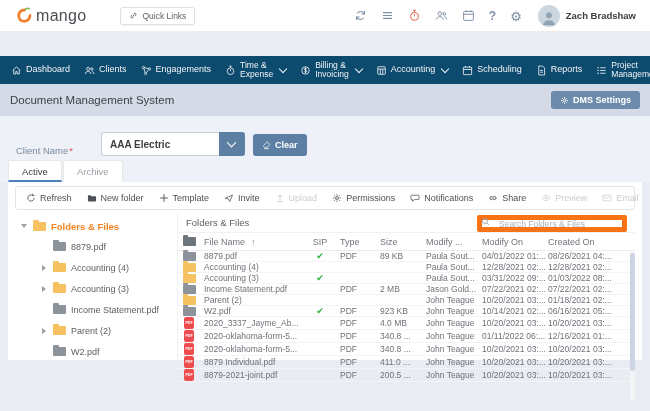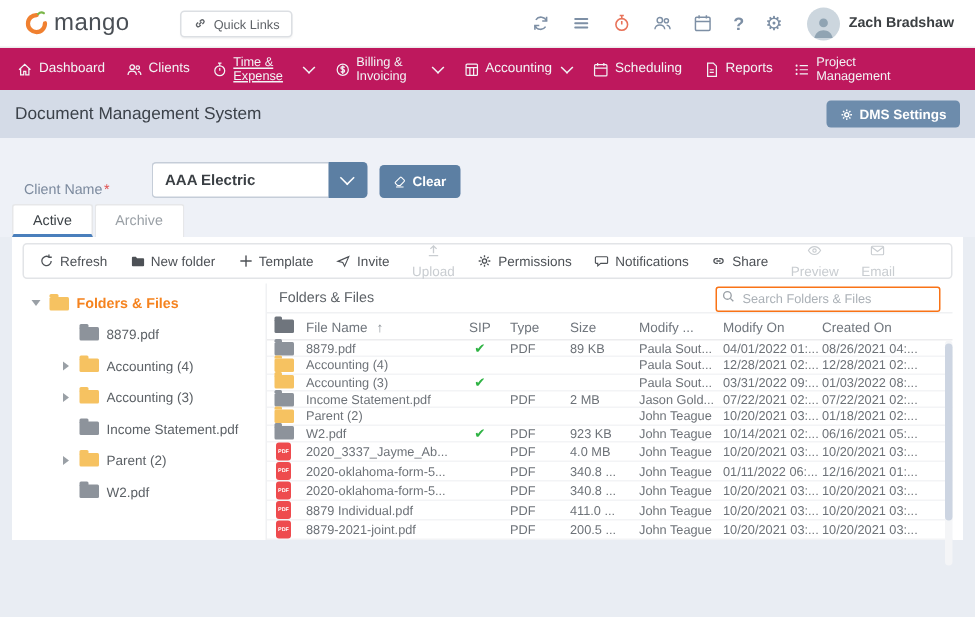--- a/index.html
+++ b/index.html
@@ -19,27 +19,27 @@
   .tico-btn svg { width:13px; height:13px; }
   .tico-btn.orange { color:#E8735A; }
   .help-q { font-size:12px; font-weight:700; color:#7D8FA5; cursor:pointer; }
   .gear-glyph::before { content:"\2699"; font-size:13px; color:#7D8FA5; }
   .userbox { display:flex; align-items:center; gap:6px; margin-left:2px; cursor:pointer; }
   .avatar { width:22px; height:22px; border-radius:50%; background:#CCD6DE; overflow:hidden; display:flex; align-items:flex-end; justify-content:center; }
   .avatar svg { width:18px; height:18px; }
   .username { font-size:9.5px; font-weight:700; color:#3c4043; }
 
   
-  .navbar { height:28px; background:#be185d; display:flex; align-items:stretch; padding:0 4px; flex:0 0 auto; }
+  .navbar { height:28px; background:#0c4a6e; display:flex; align-items:stretch; padding:0 4px; flex:0 0 auto;margin-top:24px; }
   .nav-item { display:flex; align-items:center; gap:4px; padding:0 7px; color:#F2F4F6; cursor:pointer; }
   .nav-item .nicon { display:flex; }
   .nav-item svg { width:11px; height:11px; }
   .nlabel { font-size:9px; line-height:1.05; white-space:nowrap; }
   .nlabel.wrap { white-space:normal; font-size:8.5px; }
-  .w46 { max-width:40px;text-decoration:underline; } .w52 { max-width:44px; } .w62 { max-width:58px; }
+  .w46 { max-width:40px; } .w52 { max-width:44px; } .w62 { max-width:58px; }
   .ndrop { width:6px; height:6px; border-right:1.4px solid currentColor; border-bottom:1.4px solid currentColor; transform:rotate(45deg); margin-top:-3px; margin-left:3px; flex:0 0 auto; }
 
   
   .titlebar { height:26px; background:#D4DBE7; display:flex; align-items:center; padding:16px 10px; flex:0 0 auto; }
   .page-title { font-size:11.5px; color:#3C424A; }
   .dms-btn { margin-left:auto; background:#6D8CAC; color:#fff; border:none; border-radius:3px; font-size:9px; font-weight:700; padding:4px 9px; display:flex; align-items:center; gap:4px; cursor:pointer; font-family:inherit; }
   .dms-btn svg { width:9px; height:9px; }
 
   
   .clientbar { height:40px; background:#EEF1F7; display:flex; align-items:flex-end; padding:0 16px; flex:0 0 auto; gap:8px; }
@@ -56,21 +56,21 @@
   .tabrow { height:26px; background:#EEF1F7; display:flex; align-items:flex-end; padding-left:8px; gap:1px; flex:0 0 auto; }
   .tab { background:#fff; border:1px solid #E6E7E9; border-bottom:none; border-radius:2px 2px 0 0; padding:5px 13px 5px; font-size:9.5px; color:#9AA0A6; cursor:pointer; }
   .tab.active { color:#3C4247; border-bottom:2px solid #4A7FBC; padding-bottom:3px; }
 
   
   .content { flex:1; background:#fff; margin:0 8px; padding:4px 7px 0 7px; display:flex; flex-direction:column; min-height:0; }
 
   .toolbar { border:1px solid #E2E4E7; border-radius:3px; height:24px; display:flex; align-items:center; padding:0 10px; gap:15px; flex:0 0 auto; }
   .tb-btn { display:flex; align-items:center; gap:4px; font-size:9px; color:#4D5156; background:none; border:none; cursor:pointer; font-family:inherit; white-space:nowrap; }
   .tb-btn svg { width:10px; height:10px; }
-  .tb-btn.disabled { color:#C9CDD1; cursor:default;flex-direction:column; }
+  .tb-btn.disabled { color:#C9CDD1; cursor:default; }
 
   .panels { display:flex; flex:1; min-height:0; margin-top:3px; }
 
   
   .tree { width:162px; flex:0 0 auto; padding:3px 0 0 4px; }
   .tree-root { display:flex; align-items:center; gap:5px; height:20px; color:#F5831F; font-weight:700; font-size:9.5px; cursor:pointer; }
   .tree-item { display:flex; align-items:center; gap:5px; height:21px; padding-left:20px; font-size:9px; color:#5C6166; cursor:pointer; }
   .tchev { width:9px; height:9px; display:flex; align-items:center; justify-content:center; flex:0 0 auto; }
   .tchev[data-chev="right"]::before { content:""; border-left:4px solid #9AA0A6; border-top:3.5px solid transparent; border-bottom:3.5px solid transparent; }
   .tchev[data-chev="down"]::before { content:""; border-top:4px solid #9AA0A6; border-left:3.5px solid transparent; border-right:3.5px solid transparent; }
@@ -85,21 +85,21 @@
   [data-icon="folder-dark"]   { background:#6F757D; }
   .fico[data-icon="pdf"] { width:10px; height:12px; border-radius:2px; background:#EE4B4E; }
   .fico[data-icon="pdf"]::after { content:"PDF"; position:absolute; inset:0; display:flex; align-items:center; justify-content:center; color:#fff; font-size:5px; font-weight:700; transform:scale(.72); }
 
   
   .grid { flex:1; min-width:0; display:flex; flex-direction:column; min-height:0; position:relative; border-left:1px solid #F0F1F3; }
   .grid-title { height:20px; display:flex; align-items:center; justify-content:space-between; padding:0 8px; border-bottom:1px solid #F0F1F3; flex:0 0 auto; }
   .gt-label { font-size:9.5px; color:#5C6166; }
   .search-wrap { position:relative; }
   .search-wrap svg { position:absolute; left:4px; top:4px; width:9px; height:9px; color:#9aa0a6; }
-  .search-input { width:150px; height:17px; border:1px solid #f97316; border-radius:2px; font-size:8.5px; padding:0 4px 0 17px; color:#555; outline:none; font-family:inherit; }
+  .search-input { width:150px; height:17px; border:5px solid #f97316; border-radius:2px; font-size:8.5px; padding:0 4px 0 17px; color:#555; outline:none; font-family:inherit; }
   .search-input::placeholder { color:#AAB0B6; }
 
   .grow { display:grid; grid-template-columns:26px 100px 36px 40px 46px 56px 66px 1fr; align-items:center; }
   .ghead { height:18px; border-bottom:1px solid #ECECEE; font-size:9px; color:#70767D; flex:0 0 auto; }
   .trow { height:17px; border-bottom:1px solid #F3F4F6; font-size:8.5px; color:#6D7278; cursor:pointer; }
   .cell { overflow:hidden; white-space:nowrap; padding-right:4px; }
   .c-icon { display:flex; justify-content:center; overflow:visible; }
   .c-name { display:flex; align-items:center; gap:6px; }
   .c-sip { text-align:center; }
   .sort { color:#8a9096; font-size:9px; }
@@ -189,20 +189,31 @@
             <path d="M2 13c0-2.2 1.8-3.6 4-3.6s4 1.4 4 3.6"></path>
             <circle cx="11.4" cy="6" r="1.7"></circle>
             <path d="M11.6 9.6c1.7.2 2.8 1.5 2.8 3.4"></path>
           </svg>
         </span>
       <span class="nlabel">Clients</span>
     </div>
     <div class="nav-item">
       <span class="nicon">
           <svg viewBox="0 0 16 16" fill="none" stroke="currentColor" stroke-width="1.2">
+            <circle cx="3.6" cy="3.6" r="1.6"></circle>
+            <circle cx="12.4" cy="5.6" r="1.6"></circle>
+            <circle cx="6.6" cy="12.4" r="1.6"></circle>
+            <path d="M5.2 4 10.8 5.3M4 5.1 6.2 10.9M11.4 6.9 7.6 11.2"></path>
+          </svg>
+        </span>
+      <span class="nlabel">Engagements</span>
+    </div>
+    <div class="nav-item">
+      <span class="nicon">
+          <svg viewBox="0 0 16 16" fill="none" stroke="currentColor" stroke-width="1.2">
             <circle cx="8" cy="9" r="4.8"></circle>
             <path d="M8 9V6.2M6.3 1.6h3.4M8 1.6V4"></path>
           </svg>
         </span>
       <span class="nlabel wrap w46">Time &amp; Expense</span>
       <span class="ndrop"></span>
     </div>
     <div class="nav-item">
       <span class="nicon">
           <svg viewBox="0 0 16 16" fill="none" stroke="currentColor" stroke-width="1.2">

